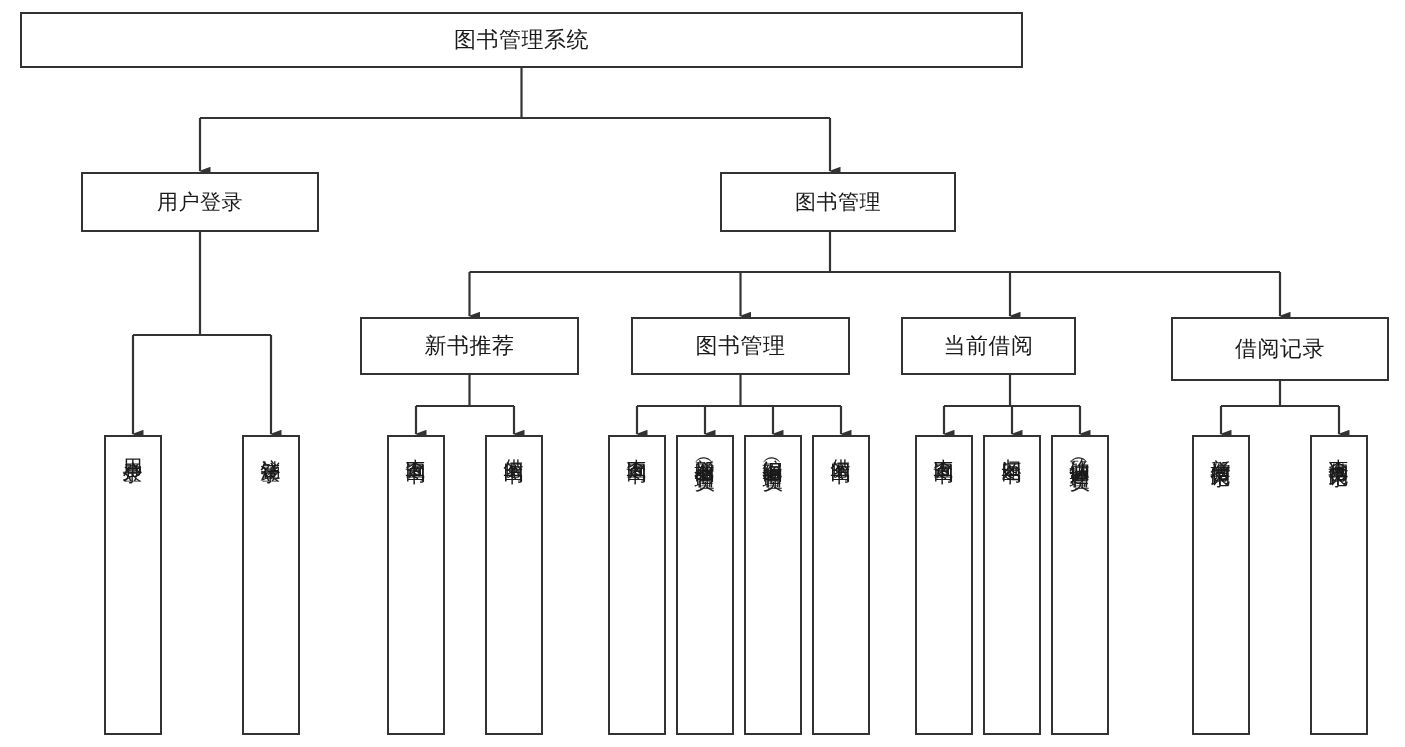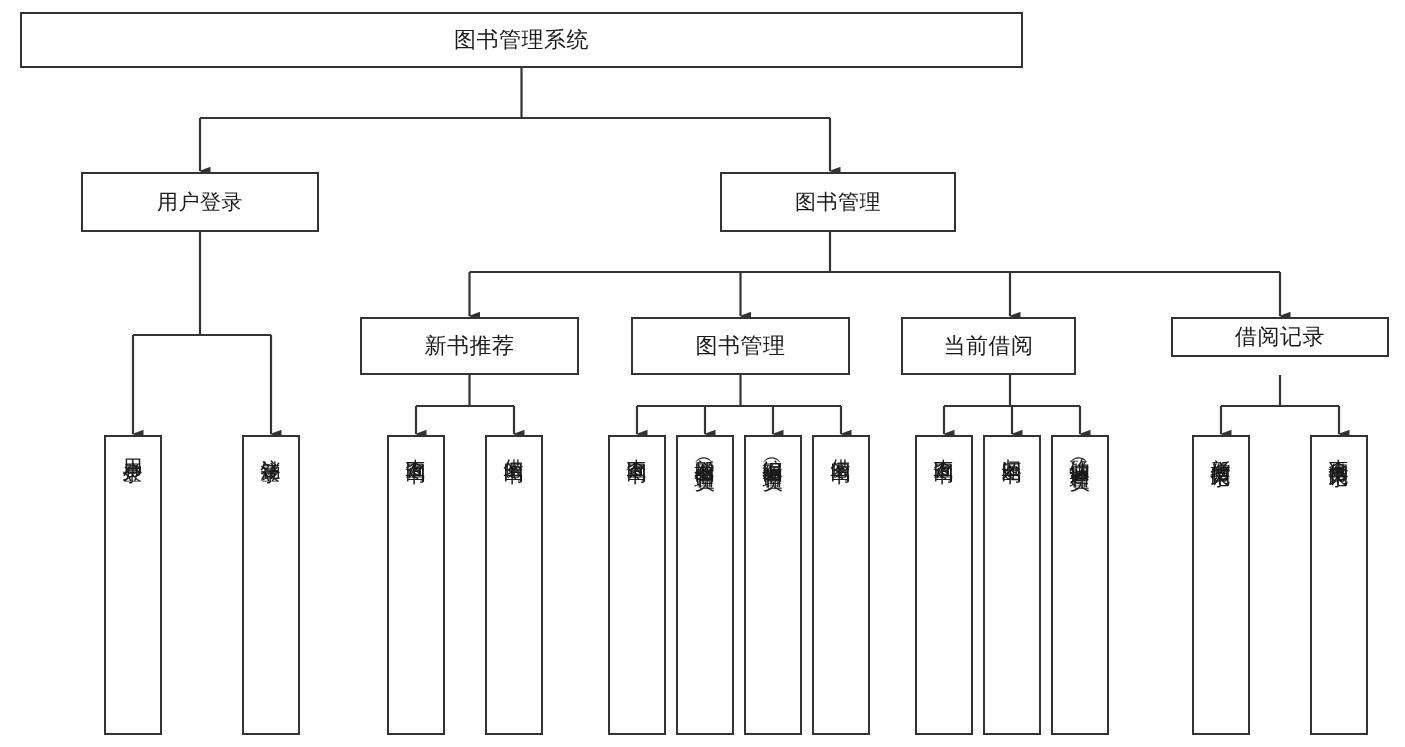--- a/index.html
+++ b/index.html
@@ -133,21 +133,21 @@
       </div>
       <div class="node level-3" style="left: 360px; top: 317px; width: 219px; height: 58px;">
         <span class="node-label">新书推荐</span>
       </div>
       <div class="node level-3" style="left: 631px; top: 317px; width: 219px; height: 58px;">
         <span class="node-label">图书管理</span>
       </div>
       <div class="node level-3" style="left: 901px; top: 317px; width: 175px; height: 58px;">
         <span class="node-label">当前借阅</span>
       </div>
-      <div class="node level-3" style="left: 1171px; top: 317px; width: 218px; height: 40px;">
+      <div class="node level-3" style="left: 1171px; top: 317px; width: 218px; height: 64px;">
         <span class="node-label">借阅记录</span>
       </div>
       <div class="node level-4 vertical" style="left: 104px; top: 435px; width: 58px; height: 300px;">
         <span class="node-label">用户登录</span>
       </div>
       <div class="node level-4 vertical" style="left: 242px; top: 435px; width: 58px; height: 300px;">
         <span class="node-label">注销登录</span>
       </div>
       <div class="node level-4 vertical" style="left: 387px; top: 435px; width: 58px; height: 300px;">
         <span class="node-label">查询图书</span>

